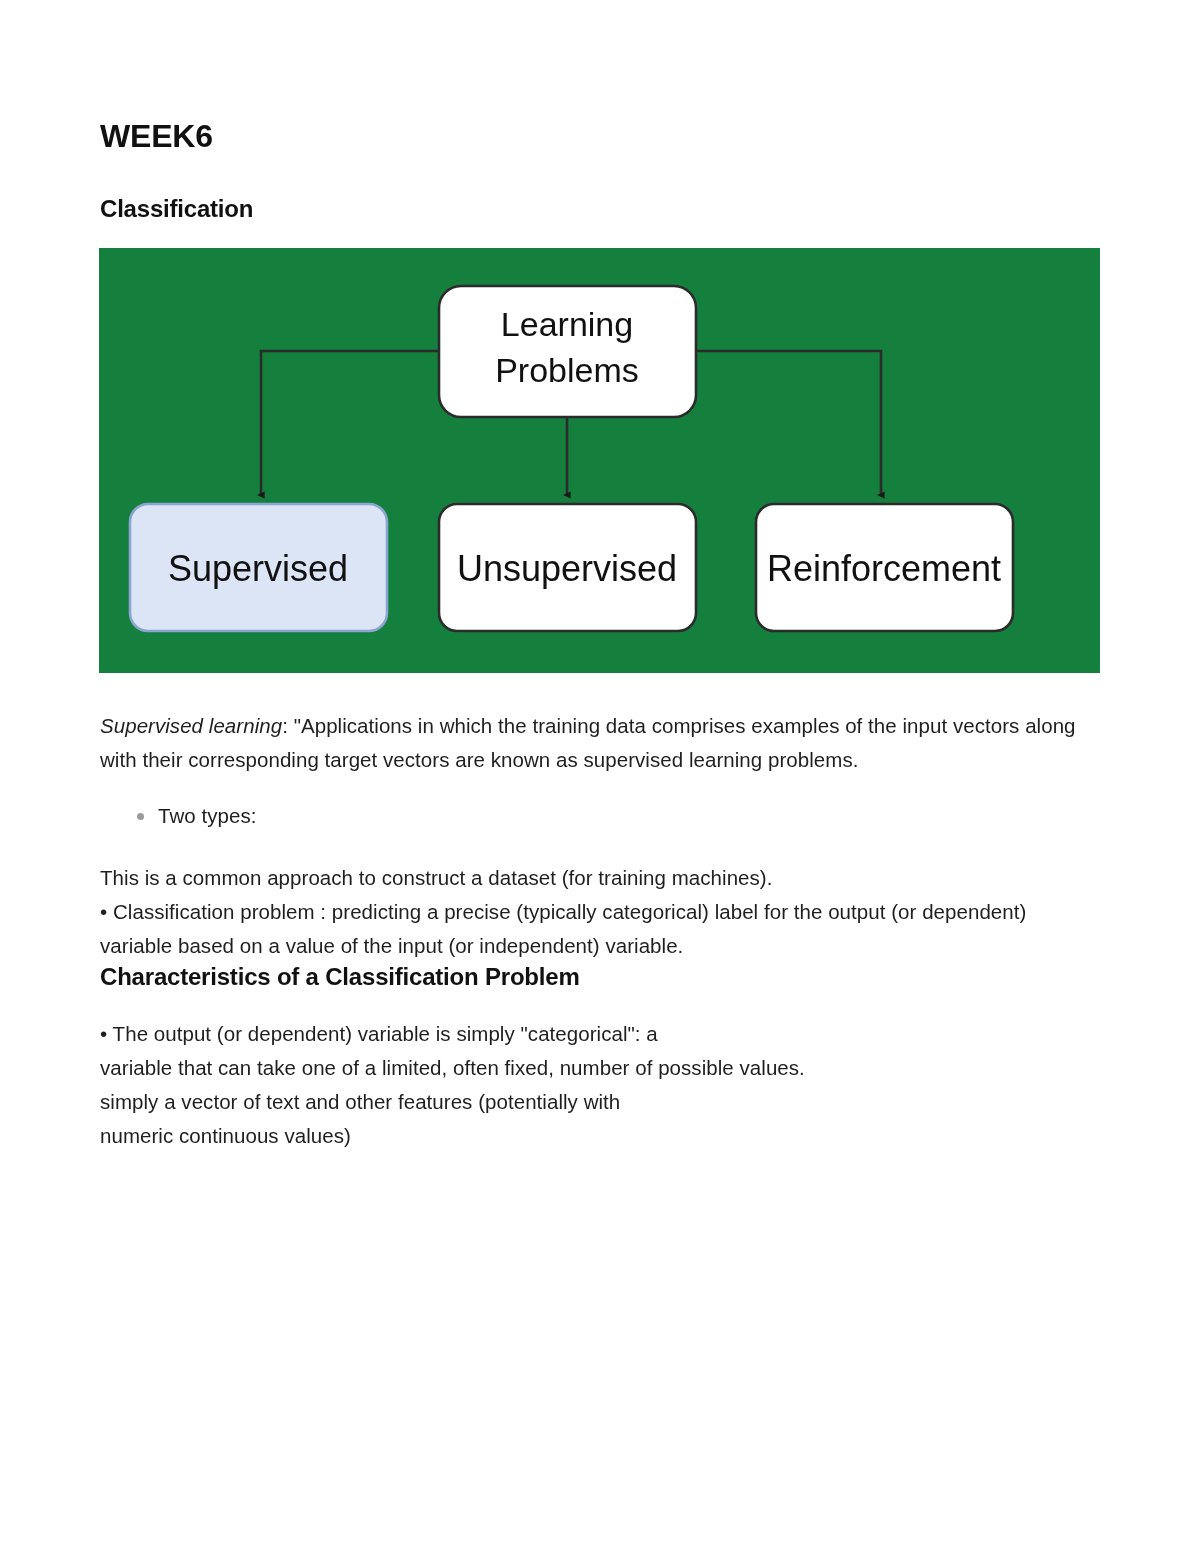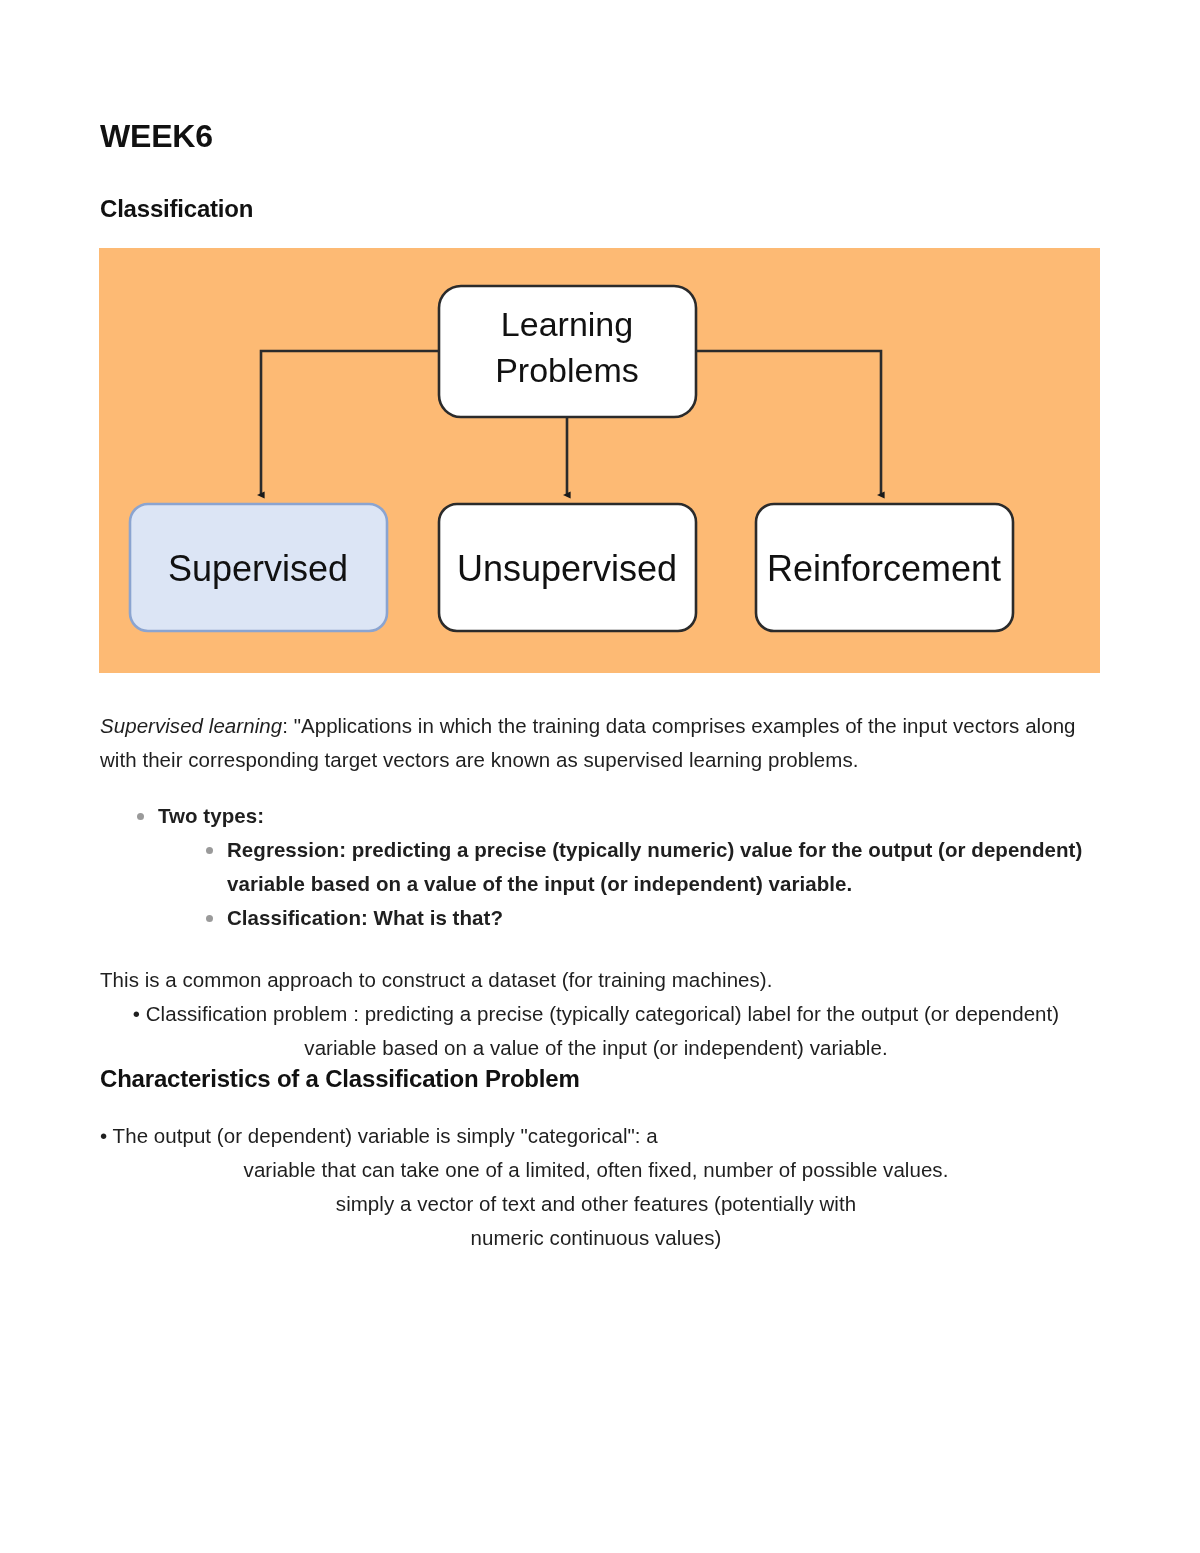--- a/index.html
+++ b/index.html
@@ -49,43 +49,42 @@
     color: #111111;
   }
 
   
   .figure {
     position: relative;
     width: 1001px;
     height: 425px;
     margin-top: 26px;
     margin-left: -1px;
-    background: #fdba74;
+    background: #15803d;
     overflow: hidden;
   }
   .fig-svg { display: block; }
 
   
   .para {
     font-size: 20.5px;
     line-height: 34px;
     margin: 0;
     color: #1f1f1f;
     letter-spacing: 0.05px;
   }
   .para.first { margin-top: 36px; }
   .para.block { margin-top: 28px; }
-  .para.tight { margin-top: 0; text-align: center; }
+  .para.tight { margin-top: 0; }
   .para em { font-style: italic; }
 
   ul.lvl1 {
     list-style: none;
     margin: 22px 0 16px 0;
     padding: 0 0 0 35px;
-    font-weight: bold;
   }
   ul.lvl2 {
     list-style: none;
     margin: 0;
     padding: 0 0 0 46px;
   }
   ul.lvl1 > li, ul.lvl2 > li {
     position: relative;
     font-size: 20.5px;
     line-height: 34px;
@@ -157,28 +156,20 @@
           <text x="785" y="333" text-anchor="middle" font-family="Liberation Sans, sans-serif" font-size="36" fill="#111111">Reinforcement</text>
         </g>
       </svg>
     </div>
 
     <p class="para first"><em>Supervised learning</em><span>: "Applications in which the training data comprises examples of the input vectors along with their corresponding target vectors are known as supervised learning problems.</span></p>
 
     <ul class="lvl1">
       <li>
         <span>Two types:</span>
-        <ul class="lvl2">
-          <li>
-            <span>Regression: predicting a precise (typically numeric) value for the output (or dependent) variable based on a value of the input (or independent) variable.</span>
-          </li>
-          <li>
-            <span>Classification: What is that?</span>
-          </li>
-        </ul>
       </li>
     </ul>
 
     <p class="para block">This is a common approach to construct a dataset (for training machines).</p>
     <p class="para tight">• Classification problem : predicting a precise (typically categorical) label for the output (or dependent) variable based on a value of the input (or independent) variable.</p>
 
     <h2 class="section-title gap-h2-a">Characteristics of a Classification Problem</h2>
 
     <p class="para after-h2">• The output (or dependent) variable is simply "categorical": a</p>
     <p class="para tight">variable that can take one of a limited, often fixed, number of possible values.</p>

